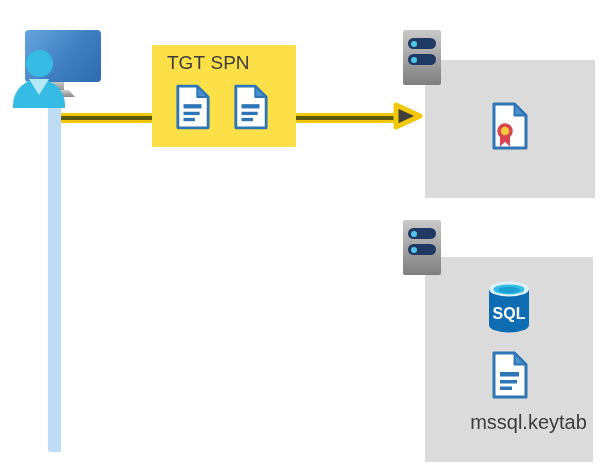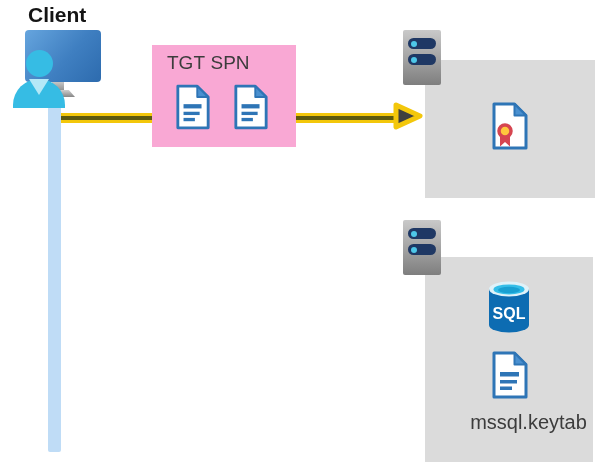--- a/index.html
+++ b/index.html
@@ -26,21 +26,21 @@
            border-left:10px solid transparent;border-right:10px solid transparent;
            border-top:16px solid #b4e8f7;}
 
   
   .conn-bar{left:48px;top:84px;width:13px;height:368px;background:#bfdcf6;border-radius:2px;}
   .arrow-line{left:61px;top:113px;width:340px;height:10px;
            background:linear-gradient(180deg,#f3c70b 0 32%,#5c590e 32% 68%,#f3c70b 68% 100%);}
   .arrowhead{left:392px;top:100px;width:32px;height:32px;}
 
   
-  .token-box{left:152px;top:45px;width:144px;height:102px;background:#f9a8d4;}
+  .token-box{left:152px;top:45px;width:144px;height:102px;background:#fde047;}
   .tok-label{position:absolute;top:7px;width:44px;text-align:center;}
   .tok-doc{position:absolute;top:38px;width:36px;height:48px;}
 
   
   .panel{background:#dbdbdb;}
   .panel-dc{left:425px;top:60px;width:170px;height:138px;}
   .panel-linux{left:425px;top:257px;width:168px;height:205px;}
 
   
   .server{width:38px;height:55px;border-radius:2px;
@@ -63,21 +63,20 @@
 
 <div id="canvas">
 
   <div class="abs conn-bar"></div>
 
   <div class="abs arrow-line"></div>
   <svg class="abs arrowhead" viewBox="0 0 32 32">
     <polygon points="4,5 28,16 4,27" fill="#3f3f3f" stroke="#f3c70b" stroke-width="5" stroke-linejoin="round"></polygon>
   </svg>
 
-  <div class="abs title client-title">Client</div>
   <div class="abs" style="left:13px;top:28px;width:92px;height:82px;">
     <div class="abs monitor"></div>
     <div class="abs stand-neck"></div>
     <div class="abs stand-base"></div>
     <div class="abs person-head"></div>
     <div class="abs person-body"></div>
   </div>
 
   <div class="abs token-box">
     <div class="tok-label small-label" style="left:12px;">TGT</div>

